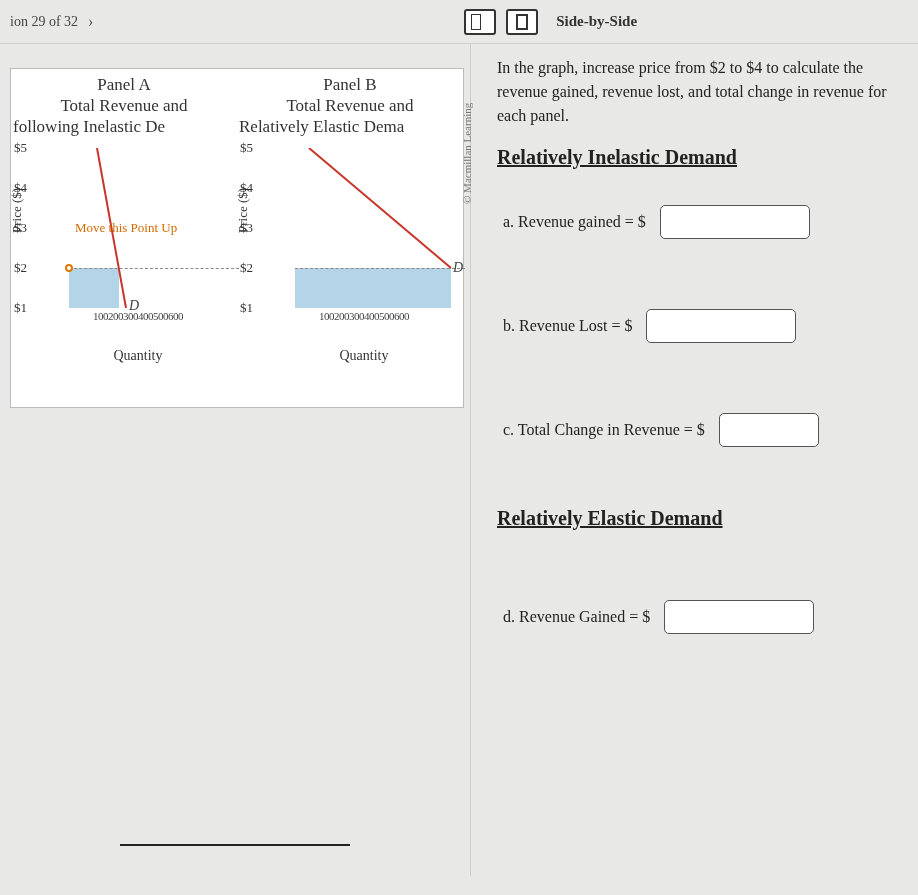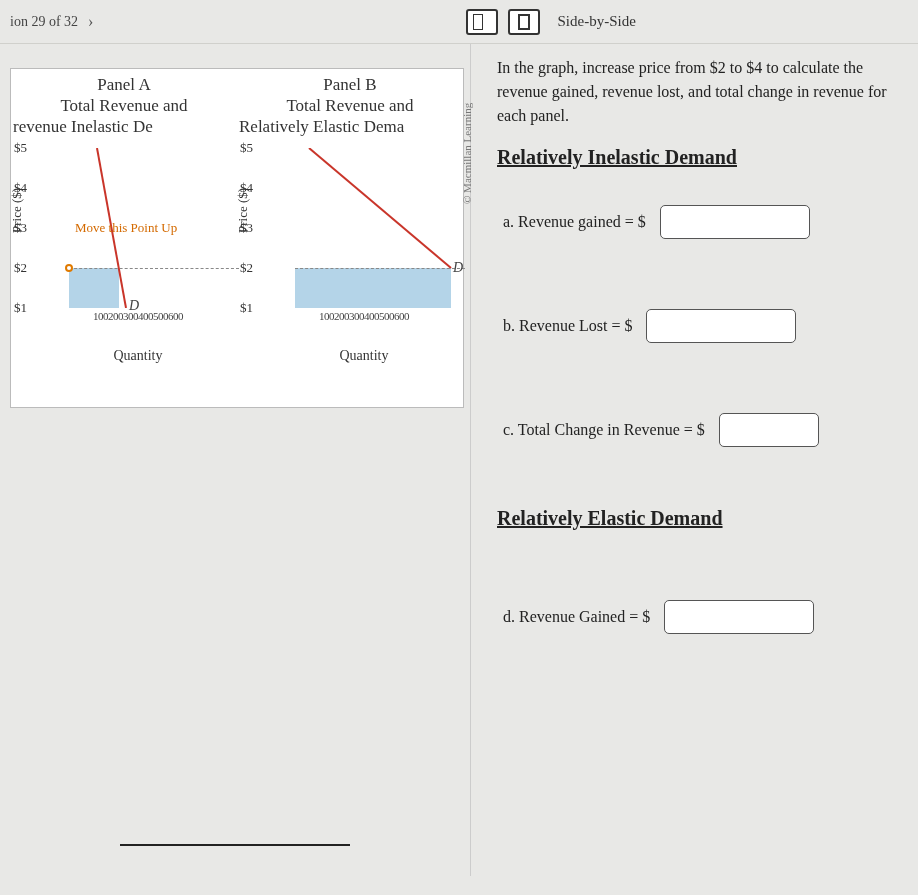--- a/index.html
+++ b/index.html
@@ -1,20 +1,20 @@
 <!DOCTYPE html>
 <html><head>
   <meta charset="utf-8">
   <style>
     * { box-sizing: border-box; margin: 0; padding: 0; }
     html, body { width: 918px; height: 895px; font-family: Georgia, 'Times New Roman', serif; background: #e8e8e6; color: #222; overflow: hidden; }
     .topbar { height: 44px; display: flex; align-items: center; padding: 12px 10px; border-bottom: 1px solid #d0d0cc; }
     .progress { font-size: 14px; color: #444; }
     .chev { margin-left: 10px; font-size: 16px; color: #555; cursor: pointer; }
-    .top-center { flex: 1; display: flex; justify-content: center; align-items: center; gap: 10px; margin-left: 100px; }
+    .top-center { flex: 1; display: flex; justify-content: center; align-items: center; gap: 10px; margin-left: 100px; font-weight: bold; }
     .view-icon { width: 32px; height: 26px; border: 2px solid #333; border-radius: 3px; background: #fff; position: relative; cursor: pointer; }
     .view-icon.split::before { content: ""; position: absolute; left: 5px; top: 3px; bottom: 3px; width: 8px; background: #fff; border: 1px solid #333; }
     .view-icon.one .inner { position: absolute; left: 8px; top: 3px; bottom: 3px; right: 8px; border: 2px solid #333; background: #fff; }
     .side-label { font-size: 15px; color: #333; margin-left: 8px; }
     .content { display: flex; height: 832px; }
     .left { width: 470px; padding: 12px 6px 0 10px; position: relative; }
     .right { flex: 1; padding: 12px 10px 0 6px; position: relative; border-left: 1px solid #ccc; }
     .instr { font-size: 16px; line-height: 1.45; color: #222; }
     .graph-box { margin-top: 12px; border: 1px solid #bbb; background: #ffffff; width: 454px; height: 340px; position: relative; }
     .panel-titles { display: flex; }
@@ -65,21 +65,21 @@
     <div class="graph-box">
       <div class="panel-titles">
         <div class="pt">Panel A</div>
         <div class="pt">Panel B</div>
       </div>
       <div class="sub-titles">
         <div class="st">Total Revenue and</div>
         <div class="st">Total Revenue and</div>
       </div>
       <div class="sub-titles">
-        <div class="st" style="text-align:left">revenue Inelastic De</div>
+        <div class="st" style="text-align:left">following Inelastic De</div>
         <div class="st" style="text-align:left">Relatively Elastic Dema</div>
       </div>
 
       <div class="charts">
 
         <div class="chart">
           <div class="ylabel">Price ($)</div>
           <div class="yaxis">
             <span class="ytick" style="top:0%">$5</span>
             <span class="ytick" style="top:25%">$4</span>

